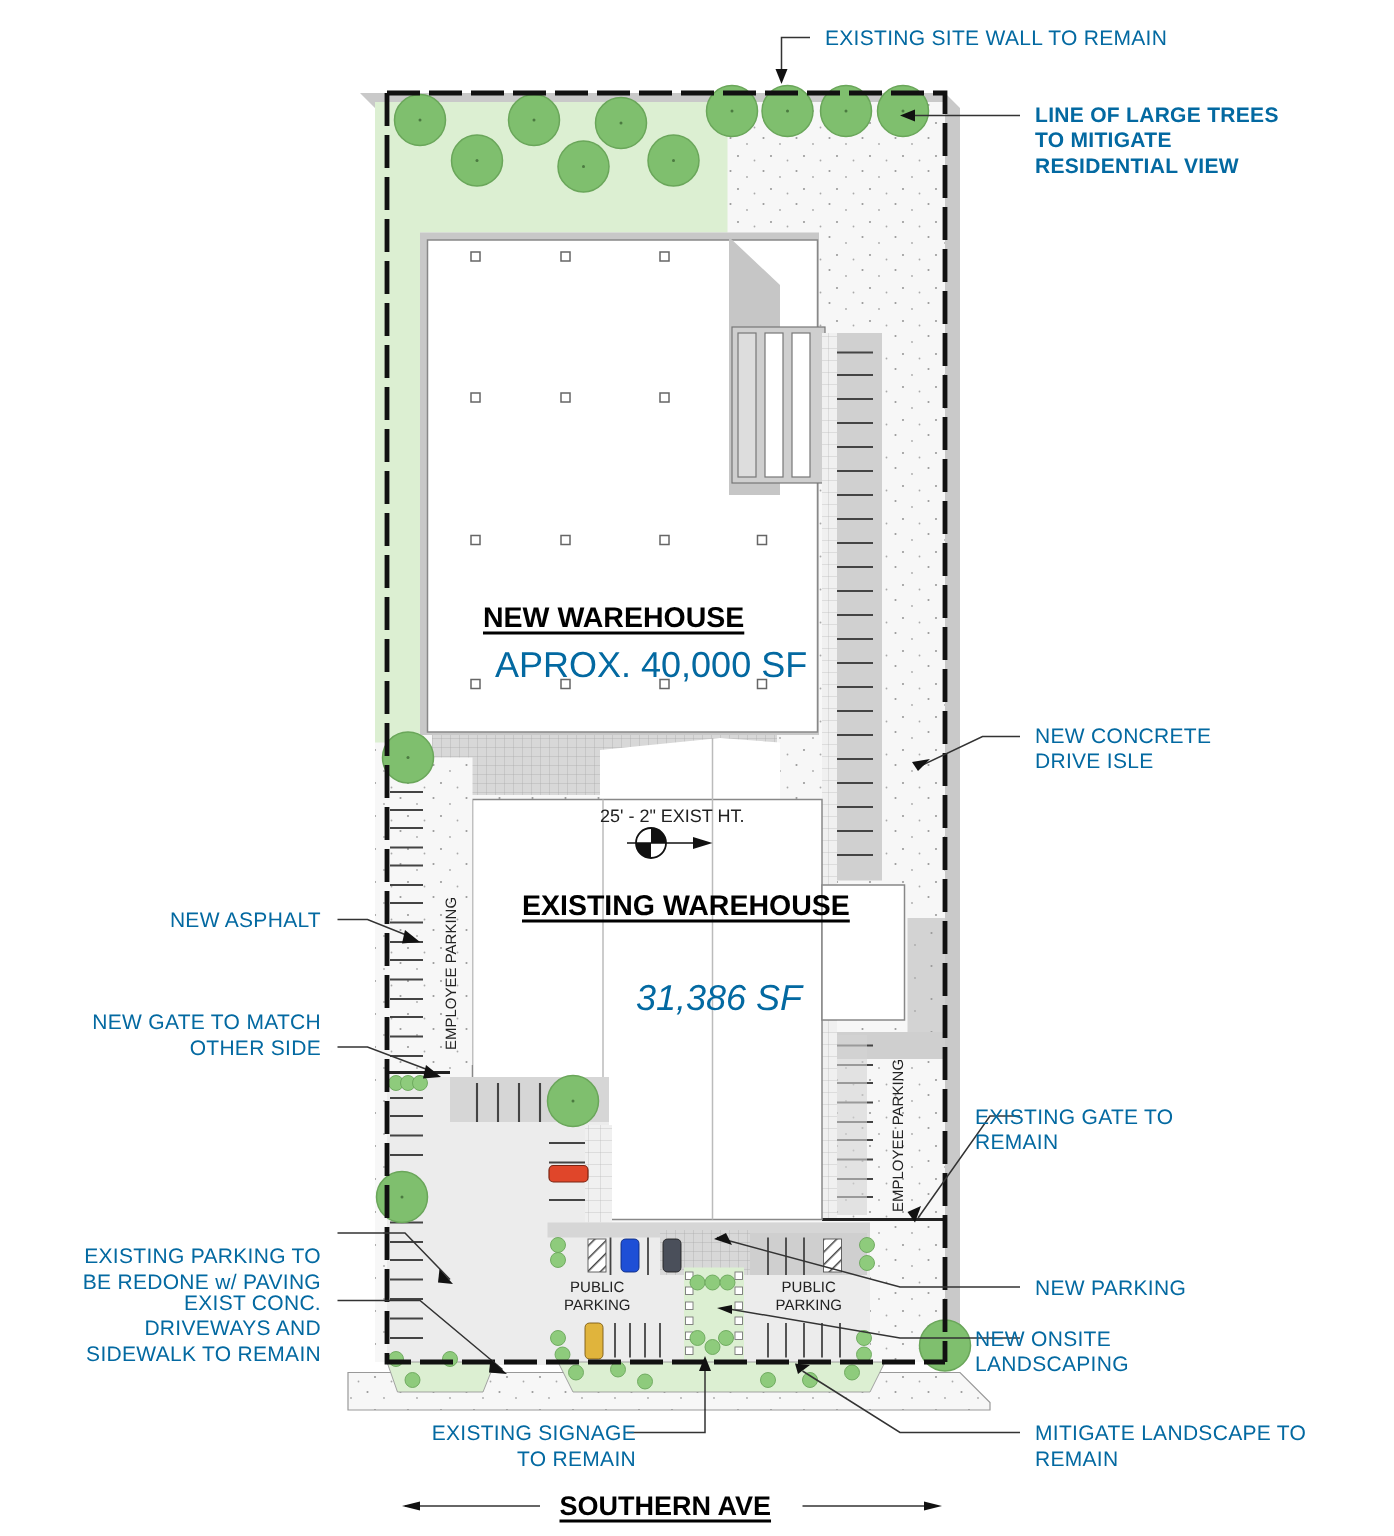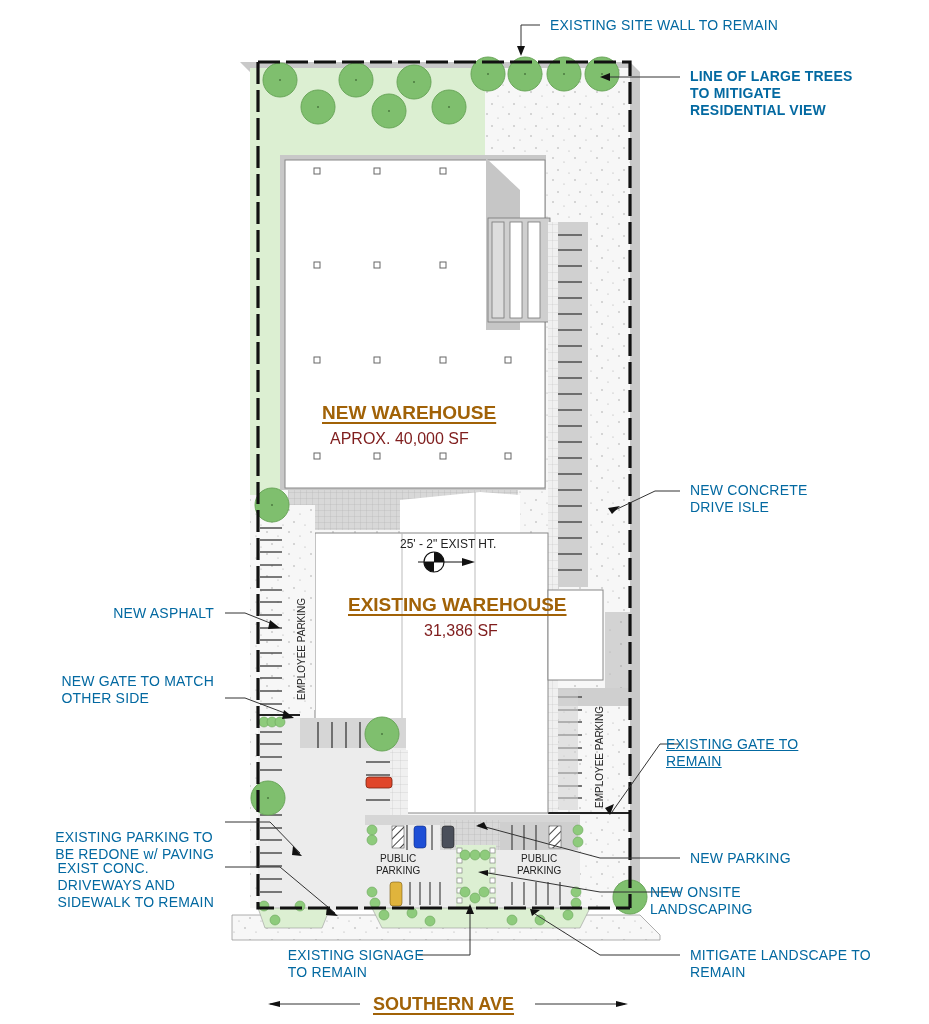--- a/index.html
+++ b/index.html
@@ -1,21 +1,21 @@
 <!DOCTYPE html>
 <html><head>
 <meta charset="utf-8">
 <style>
   html,body{margin:0;padding:0;background:#fff;}
   body{width:929px;height:1024px;position:relative;overflow:hidden;font-family:"Liberation Sans",sans-serif;}
   svg{position:absolute;left:0;top:0;}
   .lbl{position:absolute;font-size:14px;line-height:17px;color:#0369a1;letter-spacing:0.2px;white-space:pre;}
-  .r{text-align:left;}
-  .big{position:absolute;font-weight:bold;font-size:19px;text-decoration:underline;text-decoration-thickness:2px;text-underline-offset:3px;color:#a16207;white-space:nowrap;}
-  .sub{position:absolute;font-size:16px;color:#7f1d1d;white-space:nowrap;}
+  .r{text-align:right;}
+  .big{position:absolute;font-weight:bold;font-size:19px;text-decoration:underline;text-decoration-thickness:2px;text-underline-offset:3px;color:#000000;white-space:nowrap;}
+  .sub{position:absolute;font-size:24px;color:#0369a1;white-space:nowrap;}
   .small{position:absolute;font-size:10px;color:#222;line-height:12px;white-space:pre;text-align:center;}
   .vert{position:absolute;font-size:10px;color:#222;white-space:nowrap;transform:rotate(-90deg);transform-origin:left top;}
 </style>
 </head>
 <body>
 
 <svg width="929" height="1024" viewBox="0 0 929 1024">
   <defs>
     <pattern id="speck" width="22" height="22" patternUnits="userSpaceOnUse">
       <rect width="22" height="22" fill="#f7f7f7"></rect>
@@ -314,39 +314,39 @@
   <line x1="270" y1="1004" x2="360" y2="1004" stroke="#333" stroke-width="1"></line>
   <line x1="535" y1="1004" x2="625" y2="1004" stroke="#333" stroke-width="1"></line>
   <polygon points="268,1004 280,1001 280,1007" fill="#111"></polygon>
   <polygon points="628,1004 616,1001 616,1007" fill="#111"></polygon>
 </svg>
 
 <div class="big" style="left:322px;top:402px;">NEW WAREHOUSE</div>
 <div class="sub" style="left:330px;top:430px;">APROX. 40,000 SF</div>
 <div class="small" style="left:400px;top:538px;font-size:12px;">25' - 2" EXIST HT.</div>
 <div class="big" style="left:348px;top:594px;">EXISTING WAREHOUSE</div>
-<div class="sub" style="left:424px;top:622px;">31,386 SF</div>
+<div class="sub" style="left:424px;top:652px;font-style:italic;">31,386 SF</div>
 
 <div class="vert" style="left:296px;top:700px;">EMPLOYEE PARKING</div>
 <div class="vert" style="left:594px;top:808px;">EMPLOYEE PARKING</div>
 <div class="small" style="left:376px;top:853px;">PUBLIC
 PARKING</div>
 <div class="small" style="left:517px;top:853px;">PUBLIC
 PARKING</div>
 
 <div class="lbl" style="left:550px;top:17px;">EXISTING SITE WALL TO REMAIN</div>
 <div class="lbl" style="left:690px;top:68px;font-weight:bold;">LINE OF LARGE TREES
 TO MITIGATE
 RESIDENTIAL VIEW</div>
 <div class="lbl" style="left:690px;top:482px;">NEW CONCRETE
 DRIVE ISLE</div>
 <div class="lbl r" style="right:715px;top:605px;">NEW ASPHALT</div>
 <div class="lbl r" style="right:715px;top:673px;">NEW GATE TO MATCH
 OTHER SIDE</div>
-<div class="lbl" style="left:666px;top:736px;text-decoration:underline;">EXISTING GATE TO
+<div class="lbl" style="left:650px;top:736px;">EXISTING GATE TO
 REMAIN</div>
 <div class="lbl r" style="right:715px;top:797px;margin-top:32px;">EXISTING PARKING TO
 BE REDONE w/ PAVING</div>
 <div class="lbl" style="left:690px;top:850px;">NEW PARKING</div>
 <div class="lbl r" style="right:715px;top:860px;">EXIST CONC.
 DRIVEWAYS AND
 SIDEWALK TO REMAIN</div>
 <div class="lbl" style="left:650px;top:884px;">NEW ONSITE
 LANDSCAPING</div>
 <div class="lbl r" style="right:505px;top:947px;">EXISTING SIGNAGE

